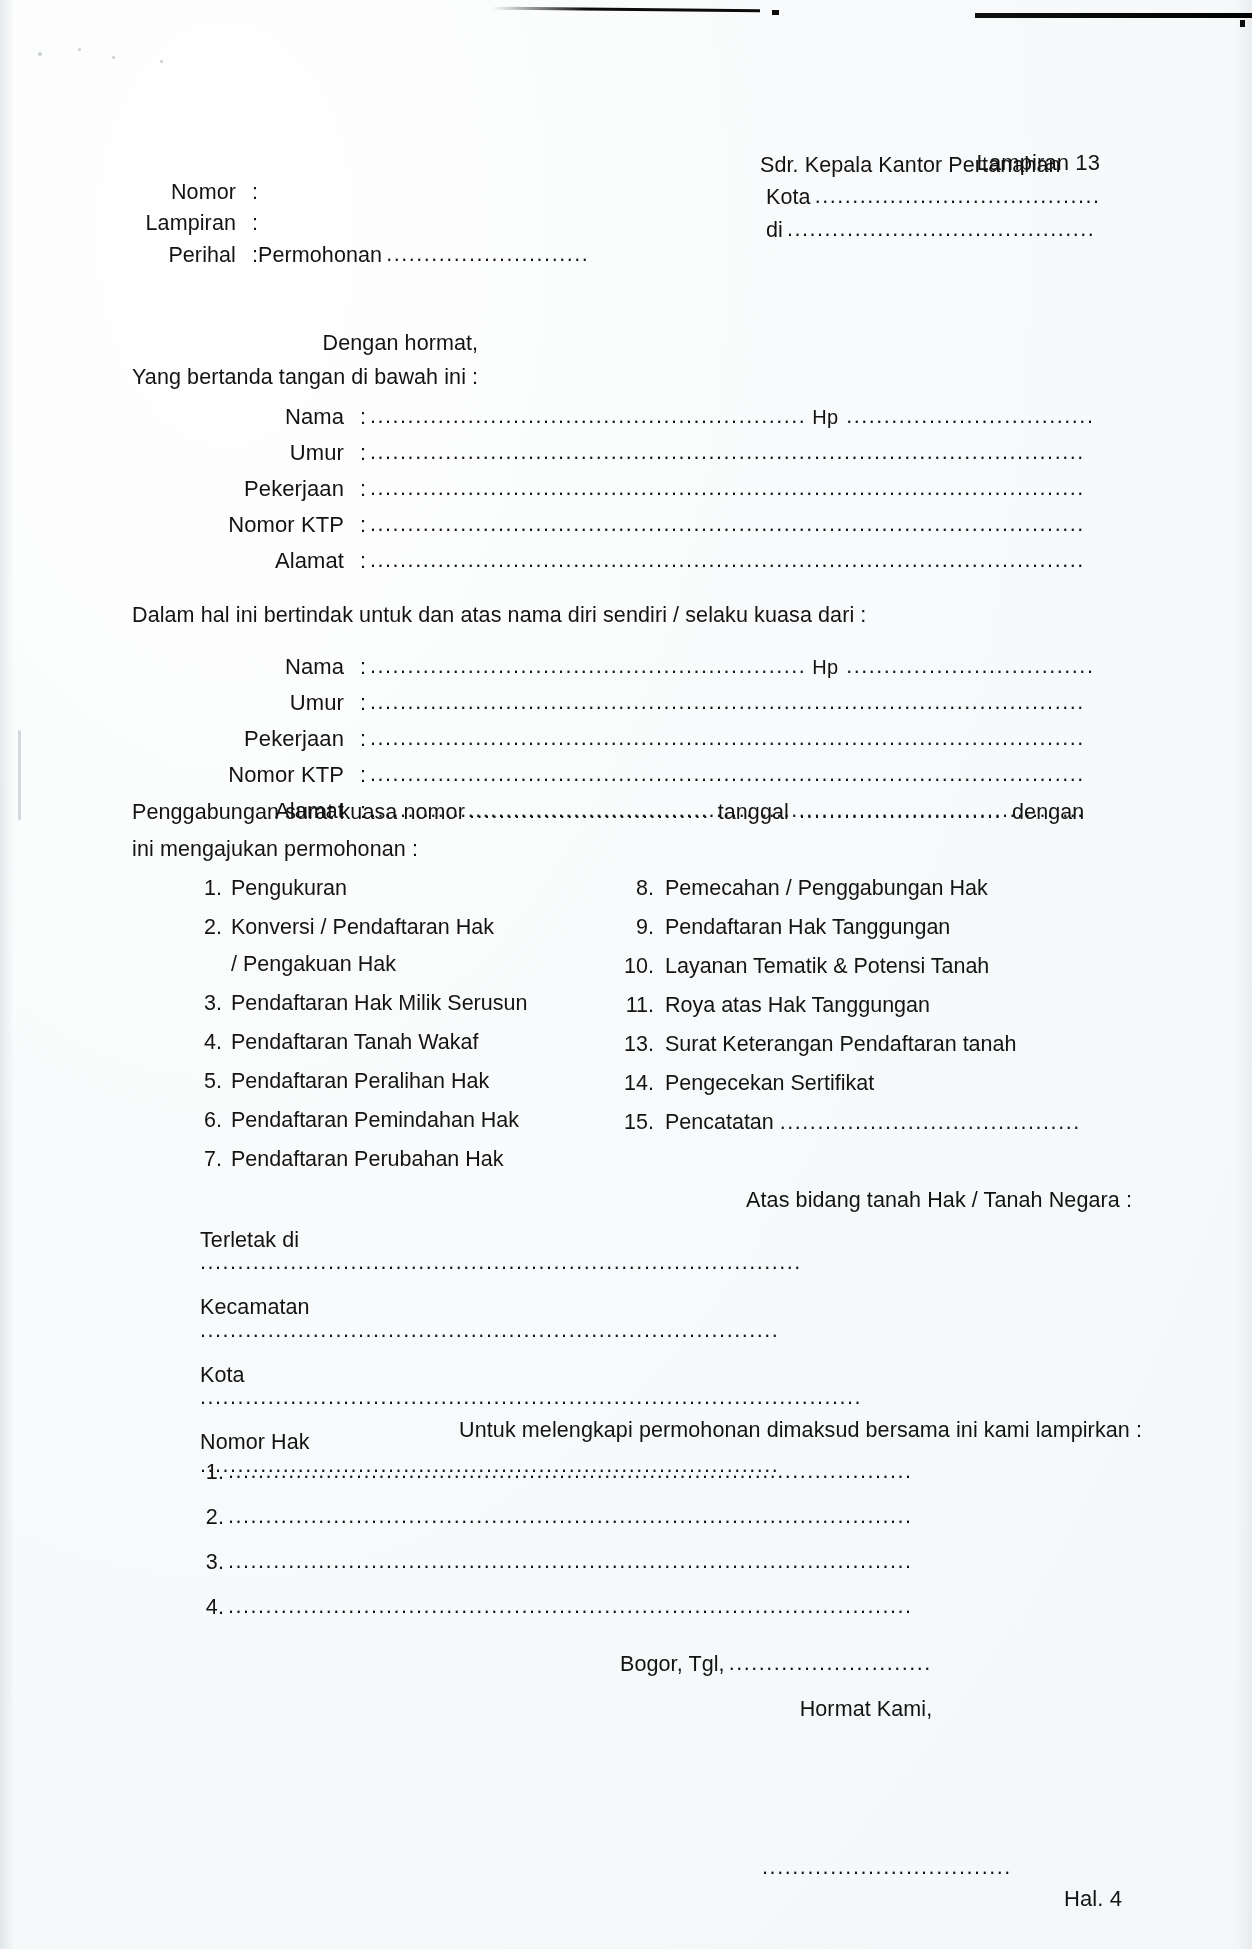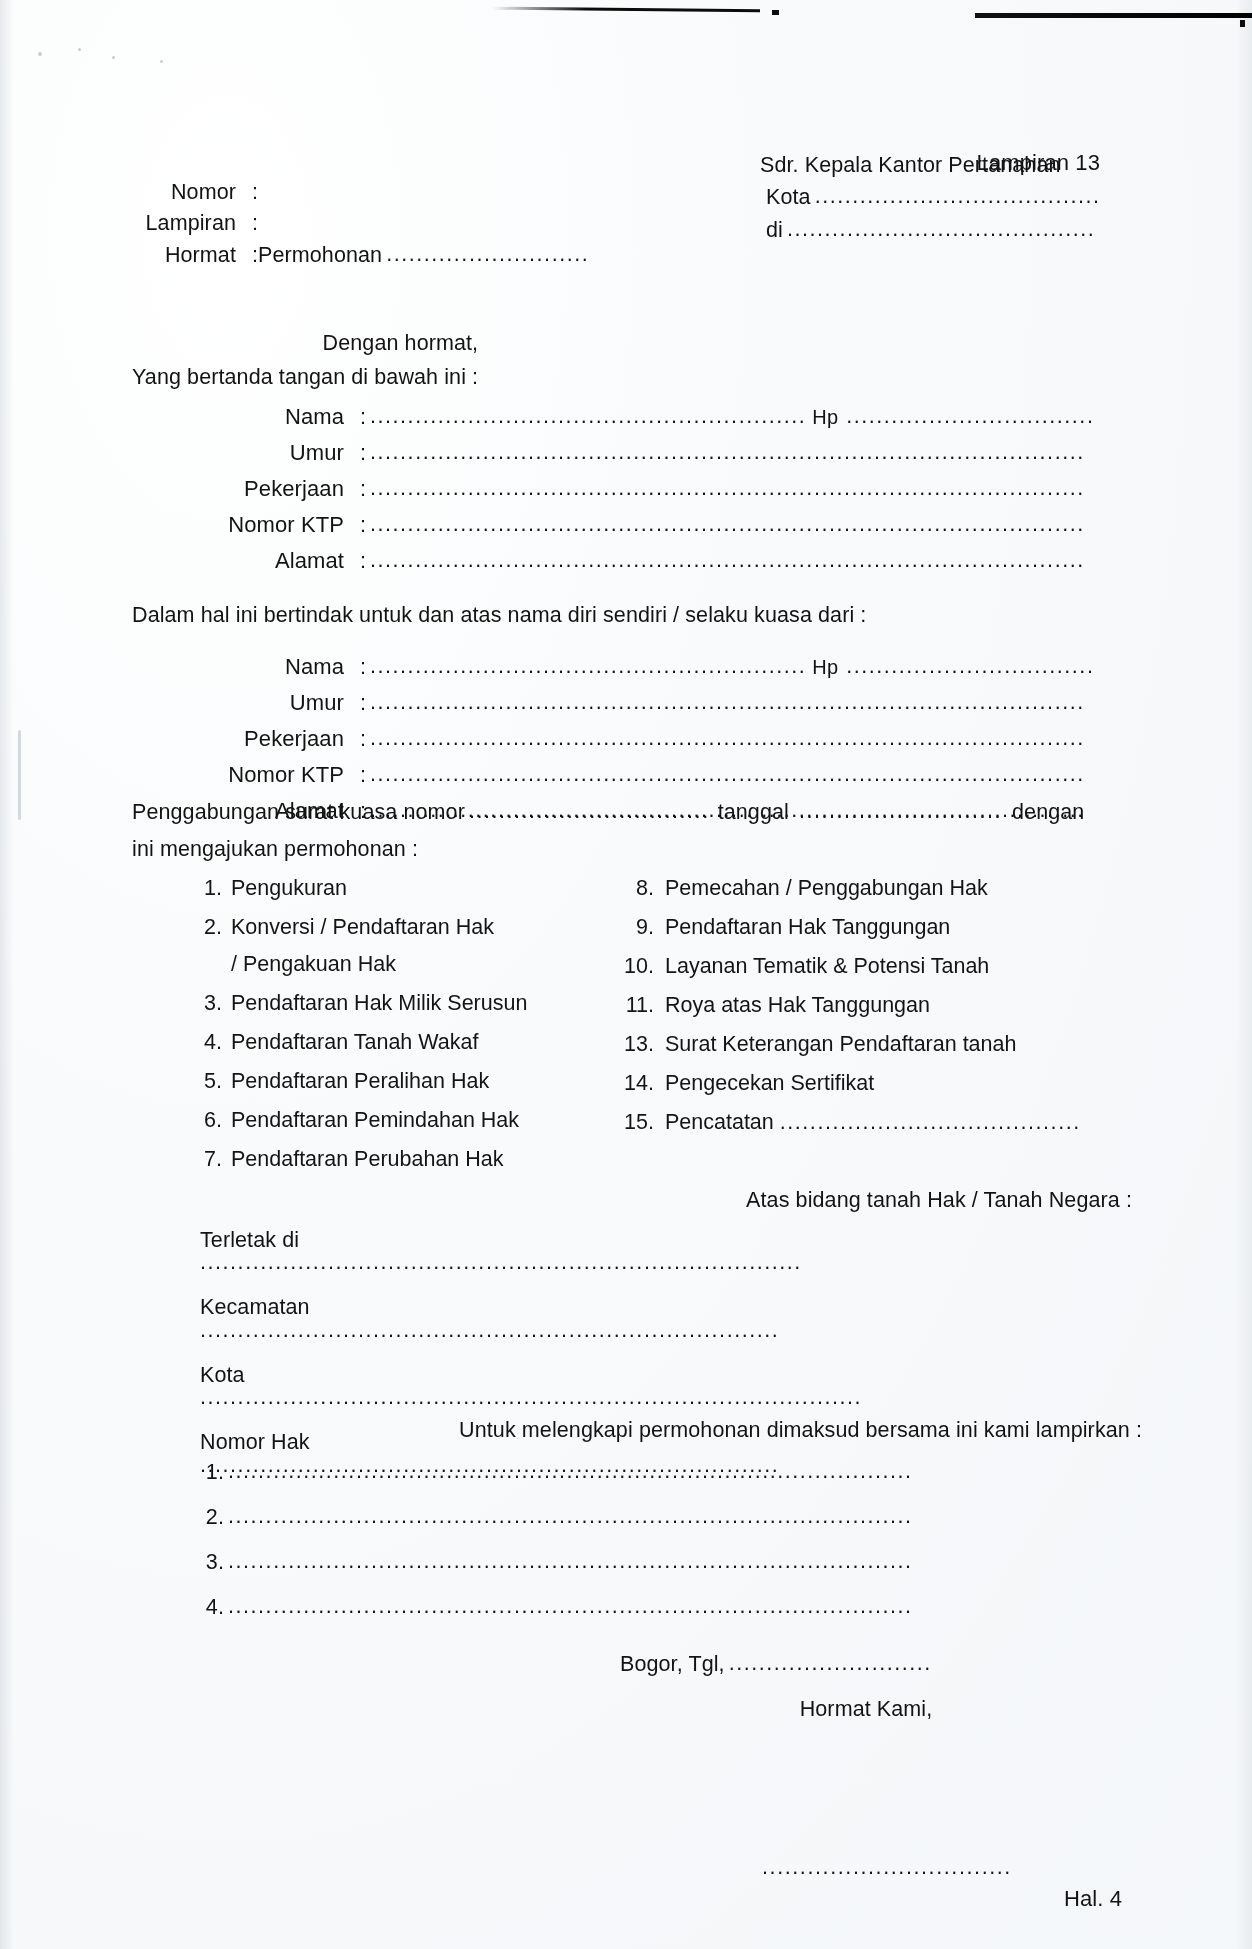--- a/index.html
+++ b/index.html
@@ -200,21 +200,21 @@
           <span class="hl-label t">Nomor</span>
           <span class="hl-colon t">:</span>
           <span class="t"></span>
         </div>
         <div class="hl-row">
           <span class="hl-label t">Lampiran</span>
           <span class="hl-colon t">:</span>
           <span class="t"></span>
         </div>
         <div class="hl-row">
-          <span class="hl-label t">Hormat</span>
+          <span class="hl-label t">Perihal</span>
           <span class="hl-colon t">:</span>
           <span class="t">Permohonan</span>
           <span class="dots fixed">...........................</span>
         </div>
       </div>
 
       <div id="header-right">
         <div class="hr-row">
           <span class="hr-label t">Sdr. Kepala Kantor Pertanahan</span>
         </div>

